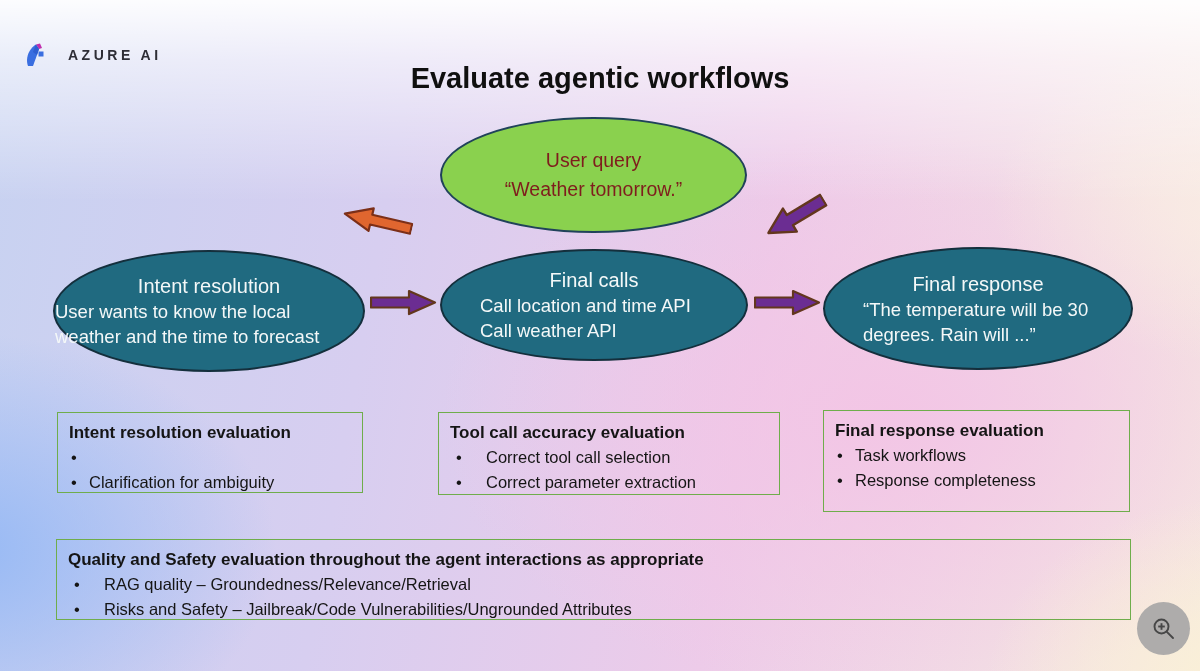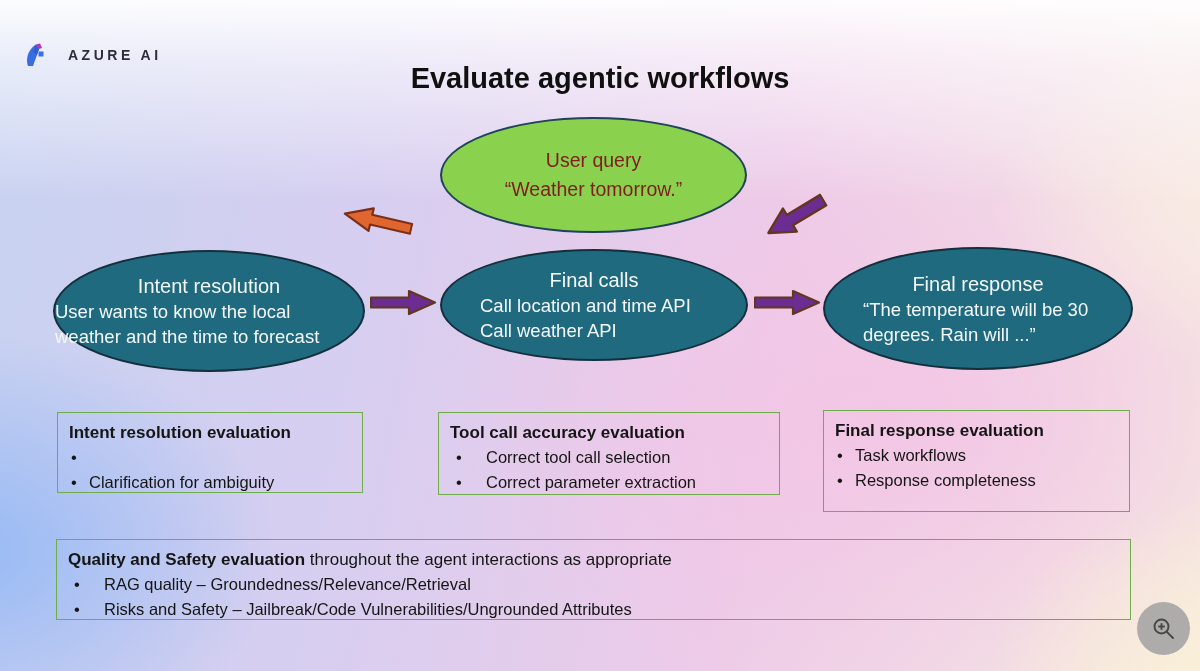--- a/index.html
+++ b/index.html
@@ -45,21 +45,21 @@
             color:#151515;padding:7px 12px 6px 11px;}
   .eval-1{left:57px;top:412px;width:306px;height:81px;}
   .eval-2{left:438px;top:412px;width:342px;height:83px;}
   .eval-3{left:823px;top:410px;width:307px;height:102px;}
   .eval-title{font-weight:700;font-size:17px;line-height:25px;}
   .bullet-row{display:flex;font-size:16.5px;line-height:25px;}
   .bullet-mark{width:18px;flex:0 0 18px;text-align:left;padding-left:2px;}
   .eval-2 .bullet-mark,.quality-box .bullet-mark{width:30px;flex:0 0 30px;padding-left:6px;}
   
   .quality-box{left:56px;top:539px;width:1075px;height:81px;}
-  .quality-title-rest{font-weight:400;}
+  .quality-title-rest{font-weight:700;}
   
   .zoom-btn{position:absolute;left:1137px;top:602px;width:53px;height:53px;border-radius:50%;
             background:#aeacab;border:none;display:flex;align-items:center;justify-content:center;
             cursor:pointer;padding:0;}
 </style>
 </head>
 <body>
 
 <div class="stage">
 

